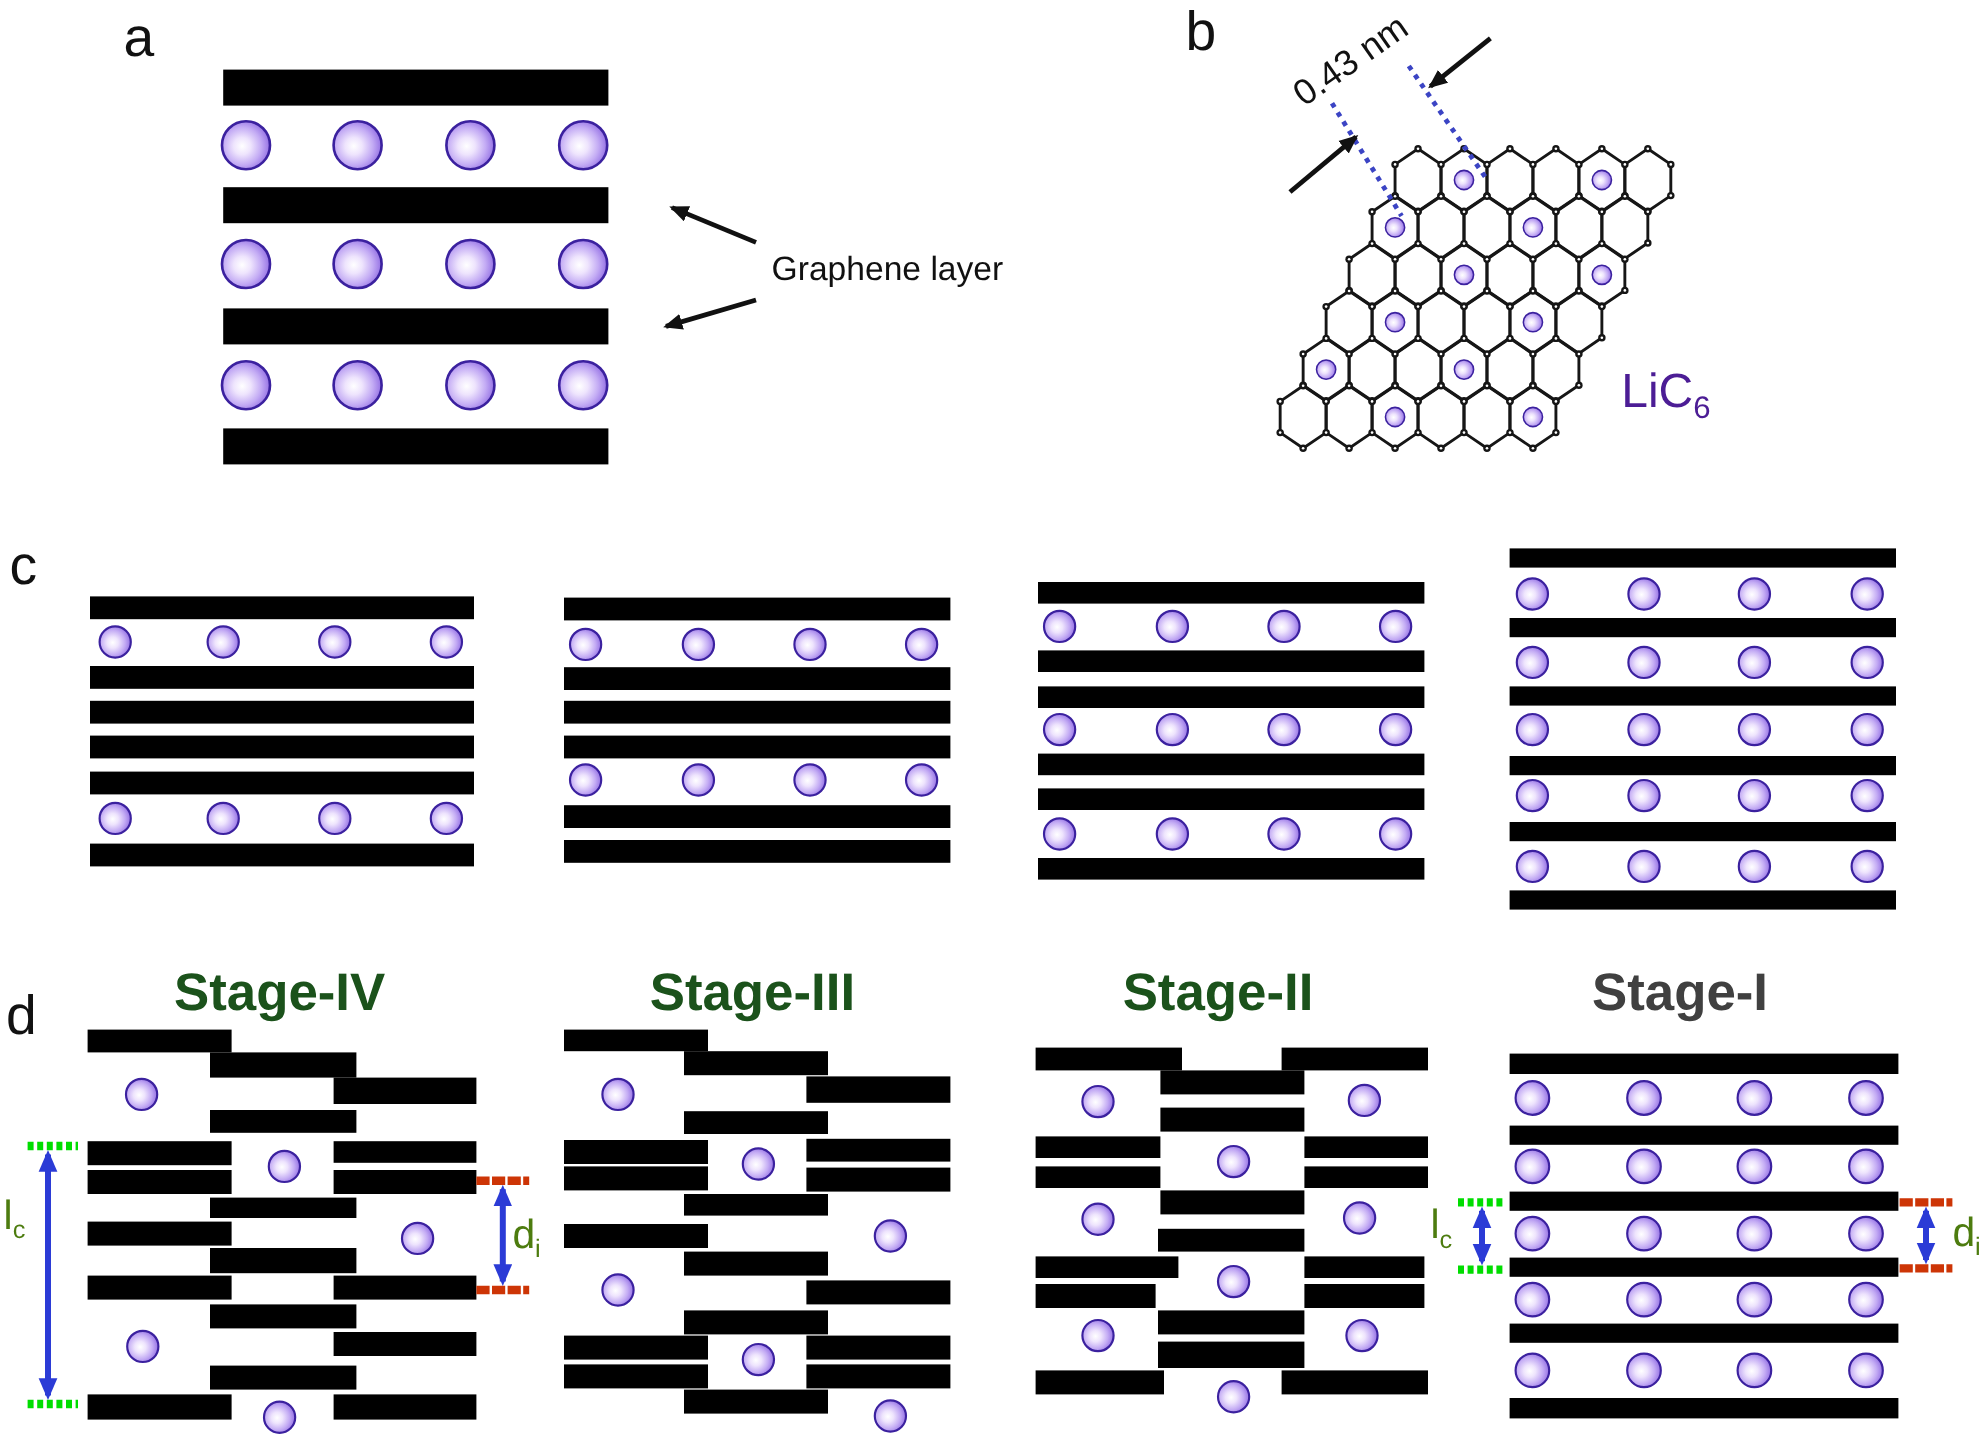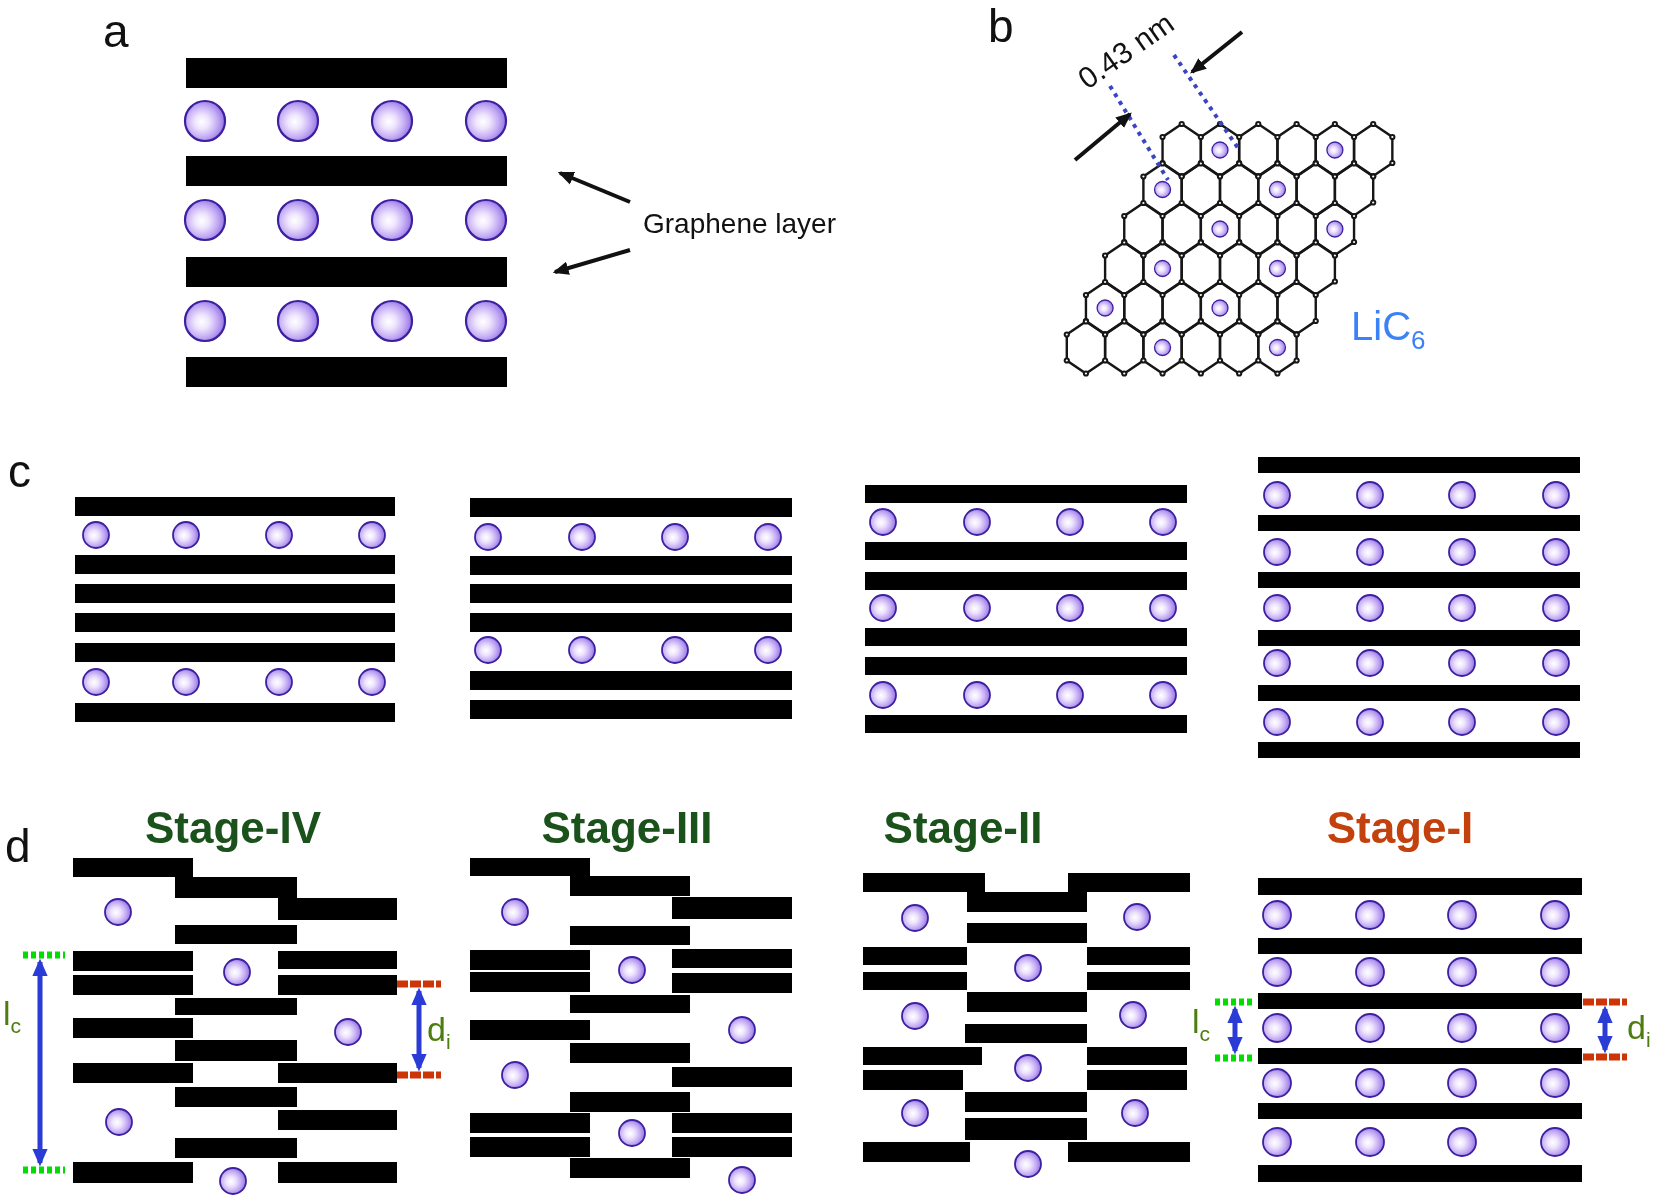--- a/index.html
+++ b/index.html
@@ -4,21 +4,21 @@
 <style>
   html,body{margin:0;padding:0;background:#ffffff;}
   .fig{position:relative;width:1655px;height:1197px;background:#ffffff;overflow:hidden;
        font-family:"Liberation Sans", sans-serif;}
   .fig svg{position:absolute;left:0;top:0;}
   .panel-letter{position:absolute;font-size:46px;color:#111;line-height:1;}
   .caption{position:absolute;color:#111;line-height:1;white-space:nowrap;}
   .rotated{transform:translate(-50%,-50%) rotate(-35deg);font-weight:500;}
   .stage-label{position:absolute;top:803px;transform:translateX(-50%);
                font-size:44px;font-weight:bold;white-space:nowrap;}
-  .formula{position:absolute;font-size:40px;color:#3b82f6;line-height:1;}
+  .formula{position:absolute;font-size:40px;color:#4c1d95;line-height:1;}
   .formula sub{font-size:0.65em;}
   .measure-label{position:absolute;font-size:34px;color:#4d7c0f;line-height:1;}
   .measure-label sub{font-size:0.62em;}
 </style>
 </head>
 <body>
 
 <div class="fig">
   <svg id="fig" width="1655" height="1197" viewBox="0 0 1655 1197">
       <defs>
@@ -562,20 +562,20 @@
   <div class="panel-letter" style="left:5px;top:823px">d</div>
 
   <div class="caption" style="left:643px;top:210px;font-size:28px">Graphene layer</div>
 
   <div class="caption rotated" style="left:1126px;top:51px;font-size:30px">0.43 nm</div>
 
   <div class="formula" style="left:1351px;top:306px"><span>LiC</span><sub>6</sub></div>
 
   <div class="stage-label" style="left: 233px; color: rgb(27, 82, 27);">Stage-IV</div>
   <div class="stage-label" style="left: 627px; color: rgb(27, 82, 27);">Stage-III</div>
-  <div class="stage-label" style="left: 963px; color: rgb(27, 82, 27); text-align: center;">Stage-II</div>
-  <div class="stage-label" style="left: 1400px; color: #c2410c;">Stage-I</div>
+  <div class="stage-label" style="left: 1015px; color: rgb(27, 82, 27); text-align: center;">Stage-II</div>
+  <div class="stage-label" style="left: 1400px; color: #404040;">Stage-I</div>
 
   <div class="measure-label" style="left:3px;top:996px"><span>l</span><sub>c</sub></div>
   <div class="measure-label" style="left:427px;top:1012px"><span>d</span><sub>i</sub></div>
   <div class="measure-label" style="left:1192px;top:1004px"><span>l</span><sub>c</sub></div>
   <div class="measure-label" style="left:1627px;top:1010px"><span>d</span><sub>i</sub></div>
 </div>
 
 </body></html>

